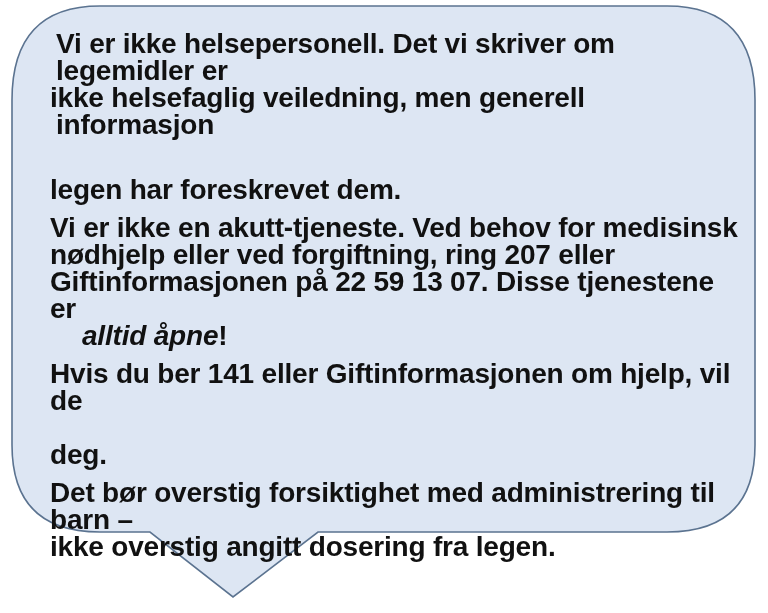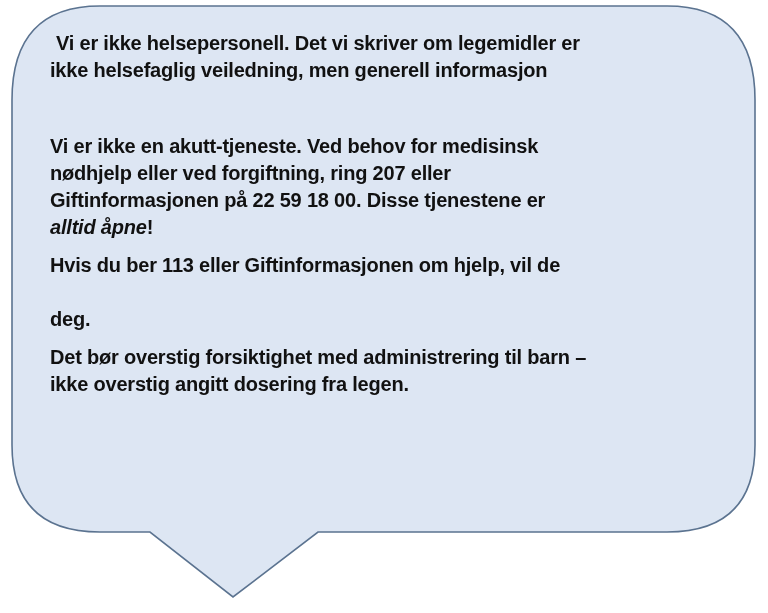--- a/index.html
+++ b/index.html
@@ -3,28 +3,28 @@
   <meta charset="utf-8">
   <style>
     html, body { margin: 0; padding: 0; background: #ffffff; }
     body { width: 768px; height: 613px; position: relative; overflow: hidden; }
     .callout-svg { position: absolute; left: 0; top: 0; }
     .content {
       position: absolute;
       left: 50px; top: 30px; width: 690px;
       font-family: "Liberation Sans", sans-serif;
       font-weight: bold;
-      font-size: 20px;
+      font-size: 28px;
       line-height: 27px;
       color: #111111;
       letter-spacing: -0.2px;
     }
     .para { margin: 0 0 11px 0; }
     .para.first { padding-left: 6px; }
-    .it { font-style: italic; }
+    .it { font-style: italic; margin-left: 32px; }
   </style>
 </head>
 <body>
 
 <svg class="callout-svg" width="768" height="613" viewBox="0 0 768 613">
   <path d="M 100 6
            L 667 6
            Q 755 6 755 100
            L 755 445
            Q 755 532 667 532
@@ -37,29 +37,30 @@
            Q 12 6 100 6 Z" fill="#dde6f3" stroke="#5b7390" stroke-width="1.6"></path>
 </svg>
 
 <div class="content">
   <p class="para first">
     <span>Vi er ikke helsepersonell. Det vi skriver om legemidler er</span><br>
     <span style="margin-left:-6px">ikke helsefaglig veiledning, men generell informasjon</span>
   </p>
   <p class="para">
     <br>
+    <span>legen har foreskrevet dem.</span>
   </p>
   <p class="para">
     <span>Vi er ikke en akutt-tjeneste. Ved behov for medisinsk</span><br>
     <span>nødhjelp eller ved forgiftning, ring 207 eller</span><br>
-    <span>Giftinformasjonen på 22 59 18 00. Disse tjenestene er</span><br>
+    <span>Giftinformasjonen på 22 59 13 07. Disse tjenestene er</span><br>
     <span class="it">alltid åpne</span><span>!</span>
   </p>
   <p class="para">
-    <span>Hvis du ber 113 eller Giftinformasjonen om hjelp, vil de</span><br>
+    <span>Hvis du ber 141 eller Giftinformasjonen om hjelp, vil de</span><br>
     <br>
     <span>deg.</span>
   </p>
   <p class="para">
     <span>Det bør overstig forsiktighet med administrering til barn –</span><br>
     <span>ikke overstig angitt dosering fra legen.</span>
   </p>
 </div>
 
 </body></html>

